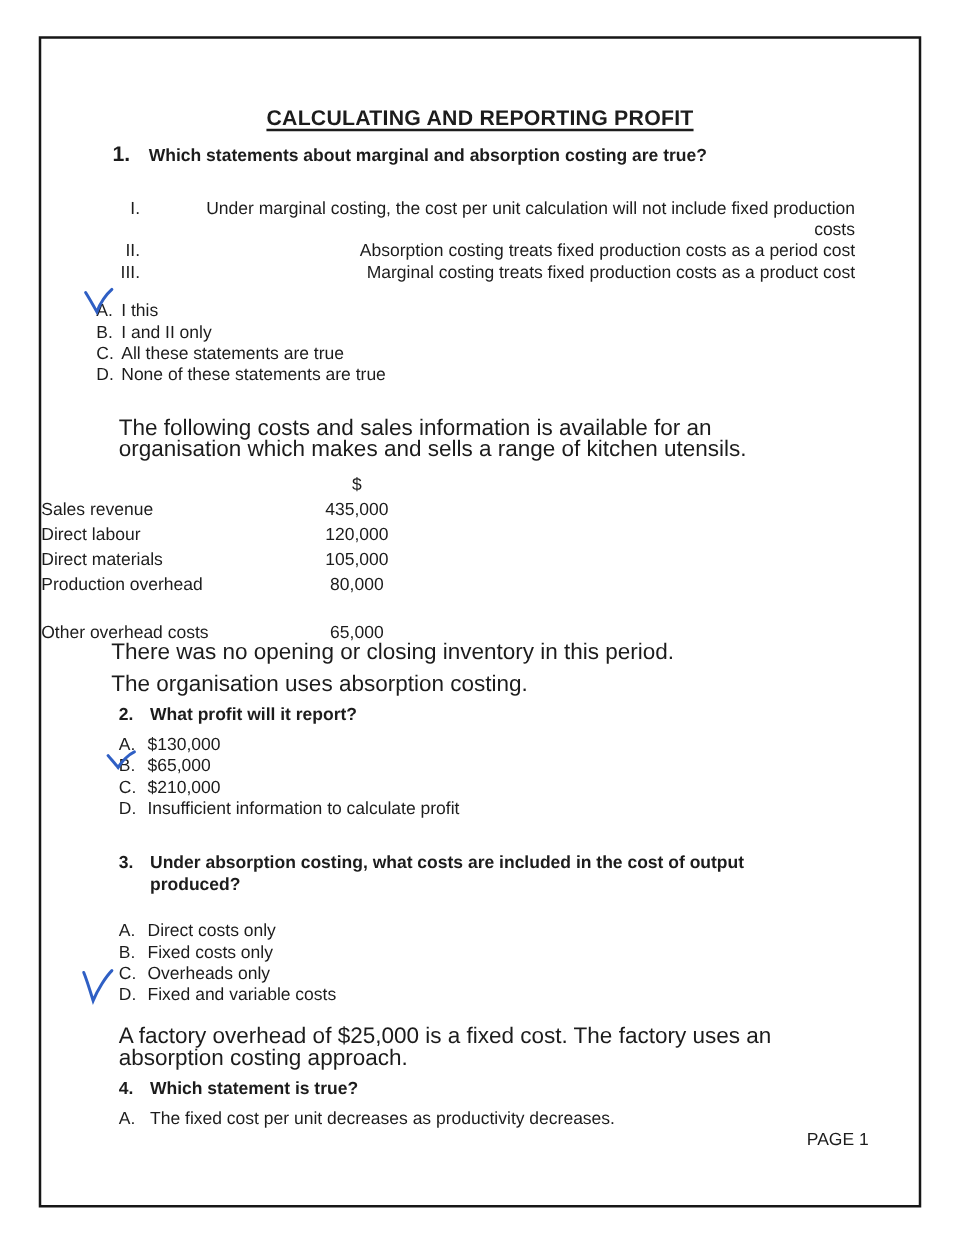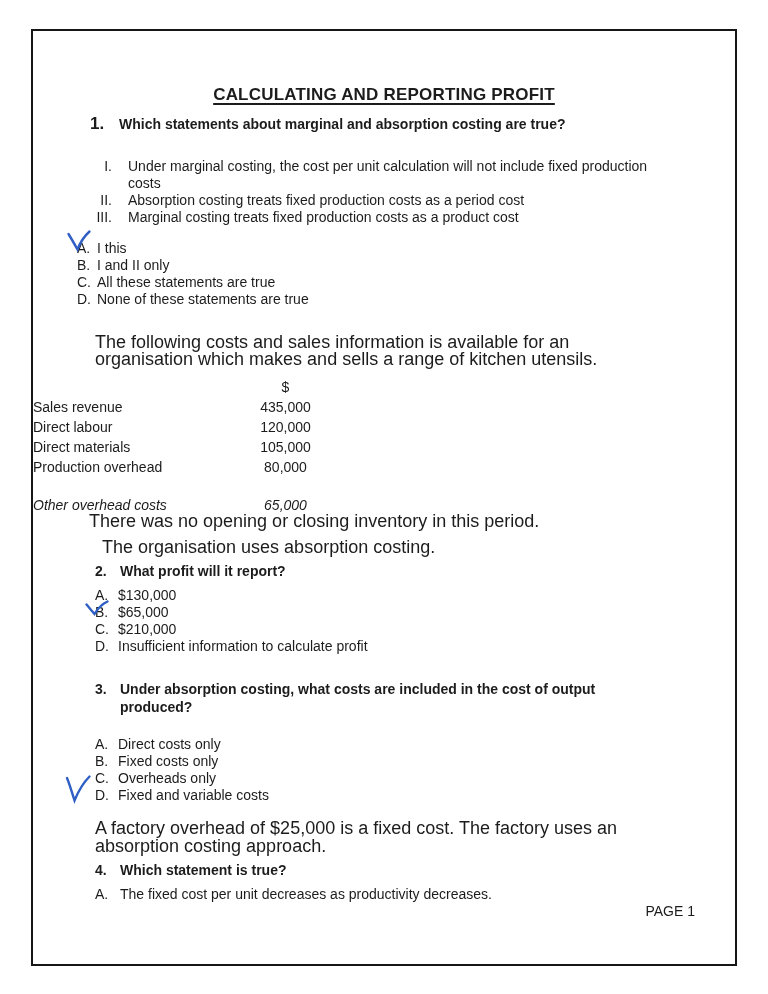--- a/index.html
+++ b/index.html
@@ -37,44 +37,44 @@
   #q1-head .num{width:29px;font-size:17px;line-height:16px;}
   #q2-head{top:532px;left:62px;}
   #q2-head .num,#q3-head .num,#q4-head .num{width:25px;}
   #q3-head{top:650px;left:62px;}
   #q3-head .qtext{width:545px;}
   #q4-head{top:831px;left:62px;}
 
   .statements{position:absolute;top:127px;left:47px;font-size:14px;line-height:17px;}
   .stmt{display:flex;}
   .stmt .numeral{flex:0 0 auto;width:32px;text-align:right;}
-  .stmt .stext{margin-left:16px;width:540px;}
+  .stmt .stext{margin-left:32px;width:540px;text-align:right;}
 
   .opts{position:absolute;font-size:14px;line-height:17px;}
   #q1-opts{top:209px;left:44px;}
   #q2-opts{top:556px;left:62px;}
   #q3-opts{top:705px;left:62px;}
   #q4-opts{top:855px;left:62px;}
   .opt{display:flex;position:relative;}
   .opt .letter{flex:0 0 auto;width:20px;}
   #q2-opts .letter,#q3-opts .letter{width:23px;}
   #q4-opts .letter{width:25px;}
 
   .para{position:absolute;font-size:18px;line-height:17px;}
   #intro{top:303px;left:62px;width:545px;}
   #note1{top:482px;left:56px;}
-  #note2{top:508px;left:69px;}
+  #note2{top:508px;left:56px;}
   #scenario2{top:789px;left:62px;width:545px;line-height:17.5px;}
 
   .costs{position:absolute;top:346px;left:0;font-size:14px;line-height:20px;}
   .trow{display:flex;}
   .tlabel{flex:0 0 auto;width:217px;text-align:left;}
   .tval{flex:0 0 auto;width:71px;text-align:center;}
   .trow.head .tval{text-align:center;}
-  .trow.gap{margin-top:18px;font-style:italic;}
+  .trow.gap{margin-top:18px;}
 
   .check{position:absolute;color:var(--check);pointer-events:none;}
   .check svg{display:block;overflow:visible;}
   #check-q1{left:-10px;top:-10px;}
   #check-q2{left:-10px;top:-4px;}
   #check-q3{left:-30px;top:-12px;}
 
   .footer{position:absolute;top:872px;right:40px;font-size:14px;}
 </style>
 </head>

